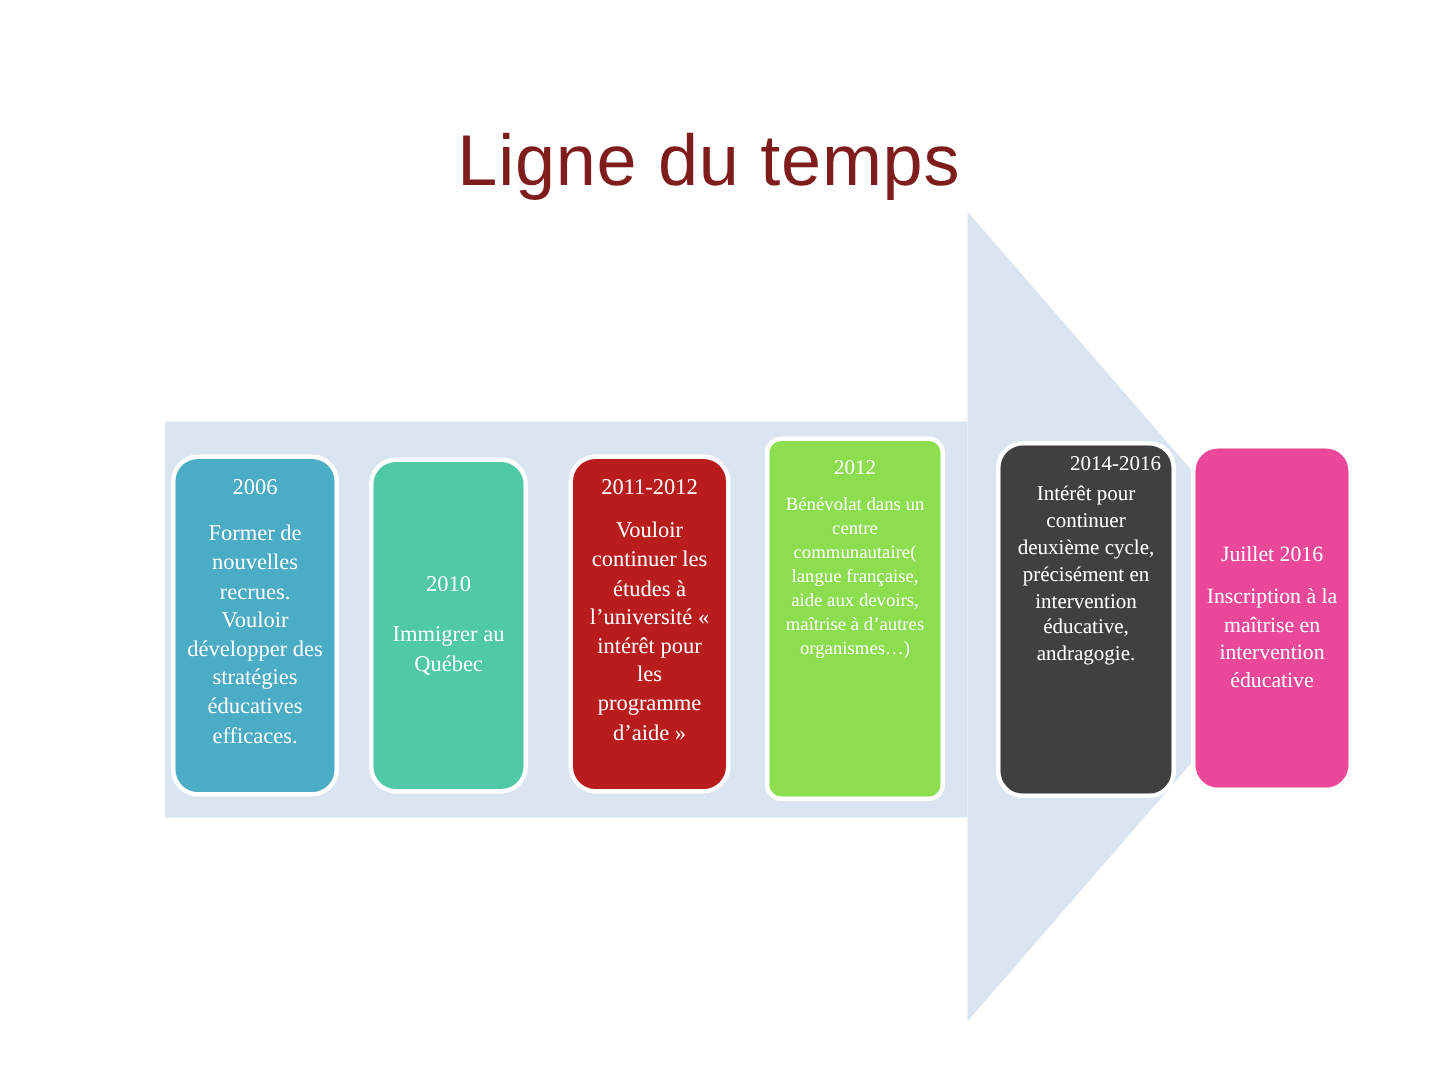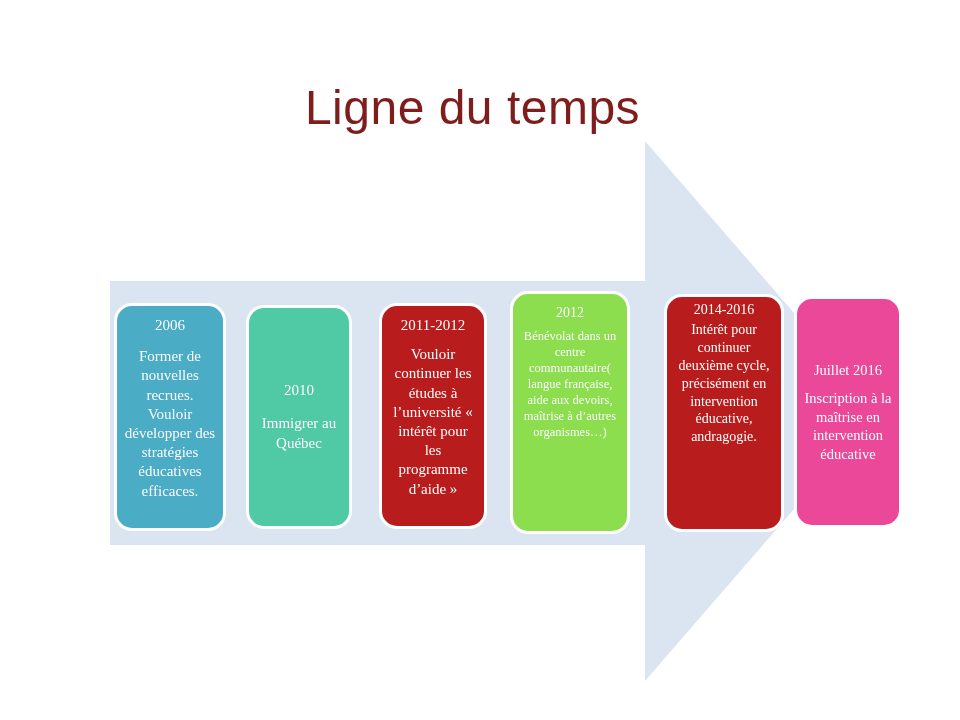--- a/index.html
+++ b/index.html
@@ -102,26 +102,26 @@
   <div class="box b2" style="background: rgb(80, 201, 165);">
     <div class="date">2010</div>
     <div class="desc">Immigrer au Québec</div>
   </div>
 
   <div class="box b3" style="background: #b91c1c;">
     <div class="date">2011-2012</div>
     <div class="desc">Vouloir continuer les études à l’université « intérêt pour les programme d’aide »</div>
   </div>
 
-  <div class="box b4" style="background: rgb(140, 222, 78);">
+  <div class="box b4" style="background: rgb(140, 222, 78); border-radius: 11px;">
     <div class="date">2012</div>
     <div class="desc">Bénévolat dans un centre communautaire( langue française, aide aux devoirs, maîtrise à d’autres organismes…)</div>
   </div>
 
-  <div class="box b5" style="background: #b91c1c;">
+  <div class="box b5" style="background: #404040; align-items: flex-end;">
     <div class="date">2014-2016</div>
     <div class="desc">Intérêt pour continuer deuxième cycle, précisément en intervention éducative, andragogie.</div>
   </div>
 
   <div class="box b6" style="background: #ec4899;">
     <div class="date">Juillet 2016</div>
     <div class="desc">Inscription à la maîtrise en intervention éducative</div>
   </div>
 
 </div>

